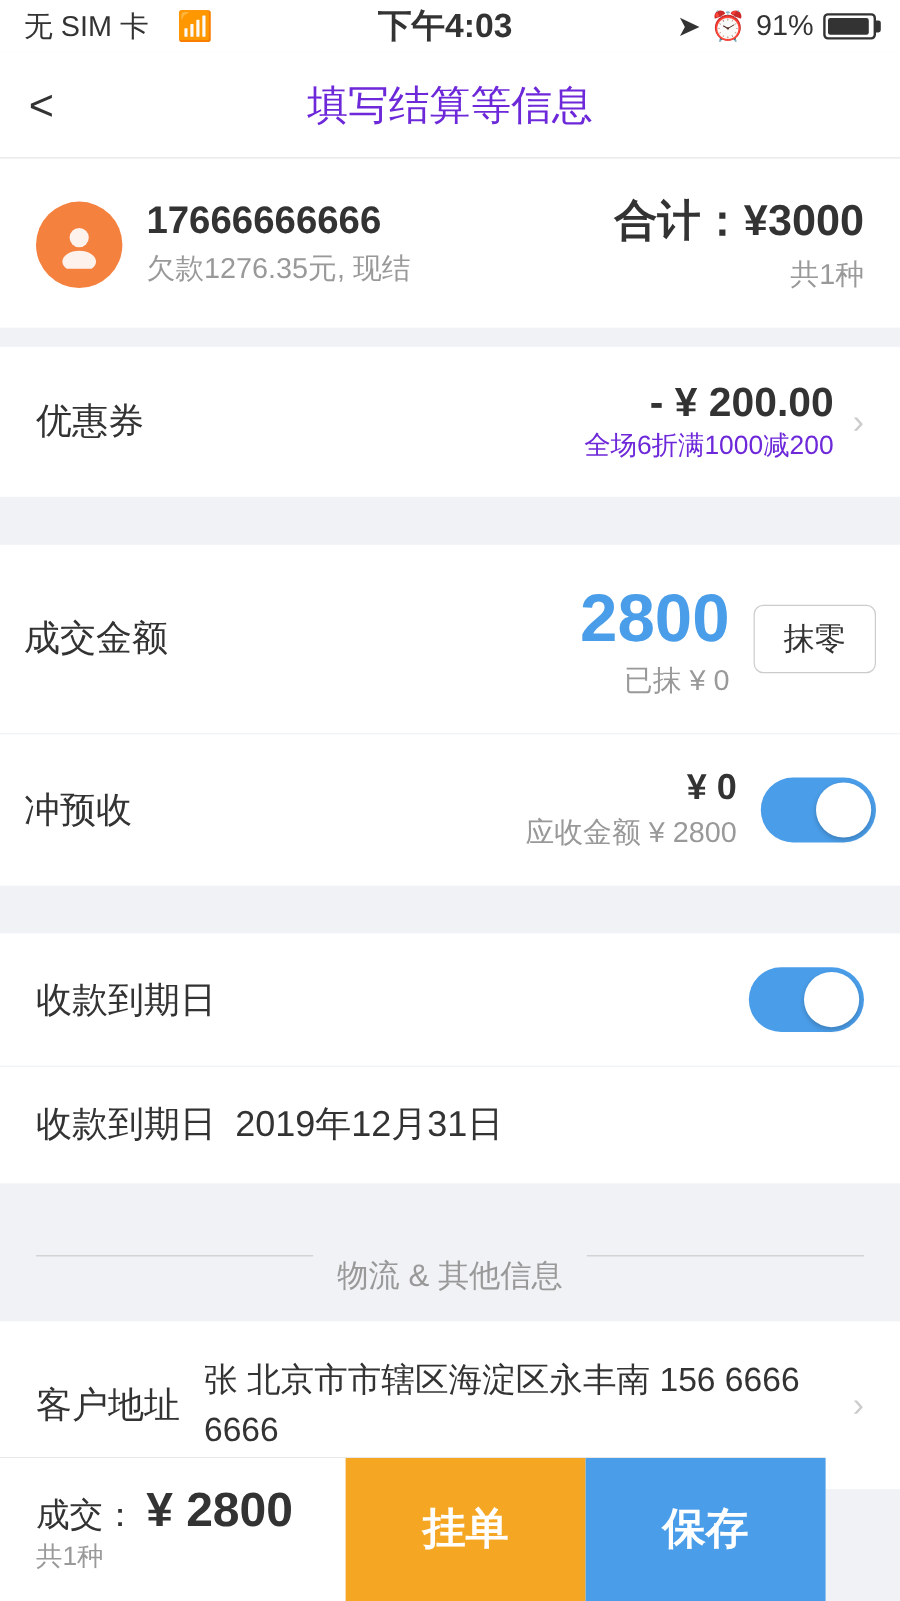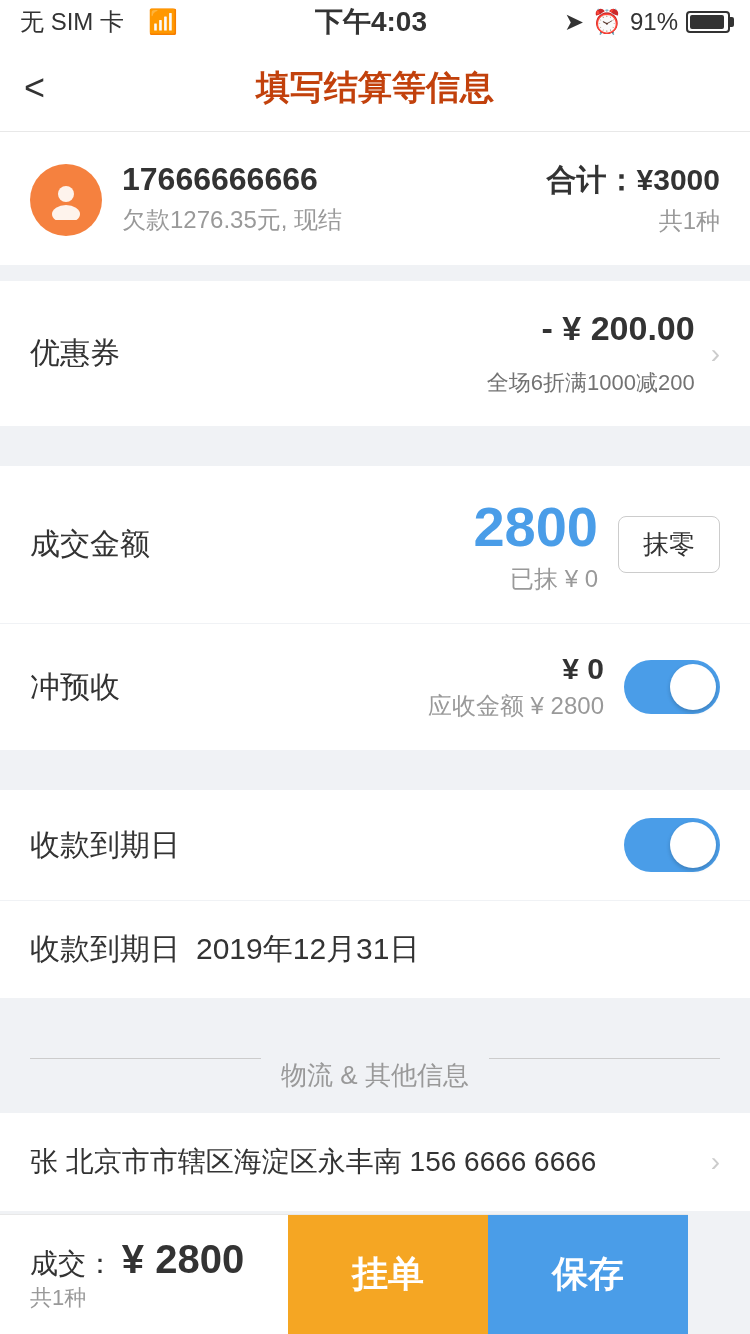--- a/index.html
+++ b/index.html
@@ -66,22 +66,22 @@
     }
     .nav-back {
       position: absolute;
       left: 24px;
       font-size: 36px;
       color: #333;
       cursor: pointer;
     }
     .nav-title {
       font-size: 34px;
-      font-weight: 700;
-      color: #c2410c;
+      font-weight: 400;
+      color: #6d28d9;
     }
 
     
     .main-content {
       flex: 1;
       overflow-y: auto;
       padding-bottom: 120px;
     }
 
     
@@ -106,21 +106,21 @@
       font-weight: 600;
       color: #333;
     }
     .customer-info .debt {
       font-size: 24px;
       color: #999;
       margin-top: 6px;
     }
     .customer-right { text-align: right; }
     .customer-right .total-amount {
-      font-size: 30px;
+      font-size: 36px;
       font-weight: 600;
       color: #333;
     }
     .customer-right .total-count {
       font-size: 24px;
       color: #999;
       margin-top: 4px;
     }
 
     
@@ -144,38 +144,38 @@
     .coupon-amount {
       text-align: right;
     }
     .coupon-amount .discount {
       font-size: 34px;
       font-weight: 600;
       color: #333;
     }
     .coupon-amount .desc {
       font-size: 22px;
-      color: #737373;
-      margin-top: 20px;
+      color: #6d28d9;
+      margin-top: 0;
     }
     .chevron-icon { color: #ccc; font-size: 28px; }
 
     
     .section-divider {
       height: 24px;
       background: #f0f2f5;
     }
 
     
     .form-section {
       background: #fff;
       margin-bottom: 16px;
     }
     .form-row {
-      padding: 28px 30px;
+      padding: 28px 20px;
       display: flex;
       align-items: center;
       justify-content: space-between;
       border-bottom: 1px solid #f0f2f5;
     }
     .form-row:last-child { border-bottom: none; }
     .form-row-label {
       font-size: 30px;
       color: #333;
     }
@@ -470,20 +470,21 @@
     </div>
   </div>
 
   <div class="section-divider"></div>
 
   <div class="logistics-divider">
     <span class="logistics-label">物流 &amp; 其他信息</span>
   </div>
 
   <div class="address-row">
+    <div class="address-label">客户地址</div>
     <div class="address-value">张 北京市市辖区海淀区永丰南 156 6666 6666</div>
     <div class="chevron-icon">›</div>
   </div>
 
   <div class="bottom-space"></div>
 
 </div>
 
 <div class="footer-bar">
   <div class="footer-summary">

